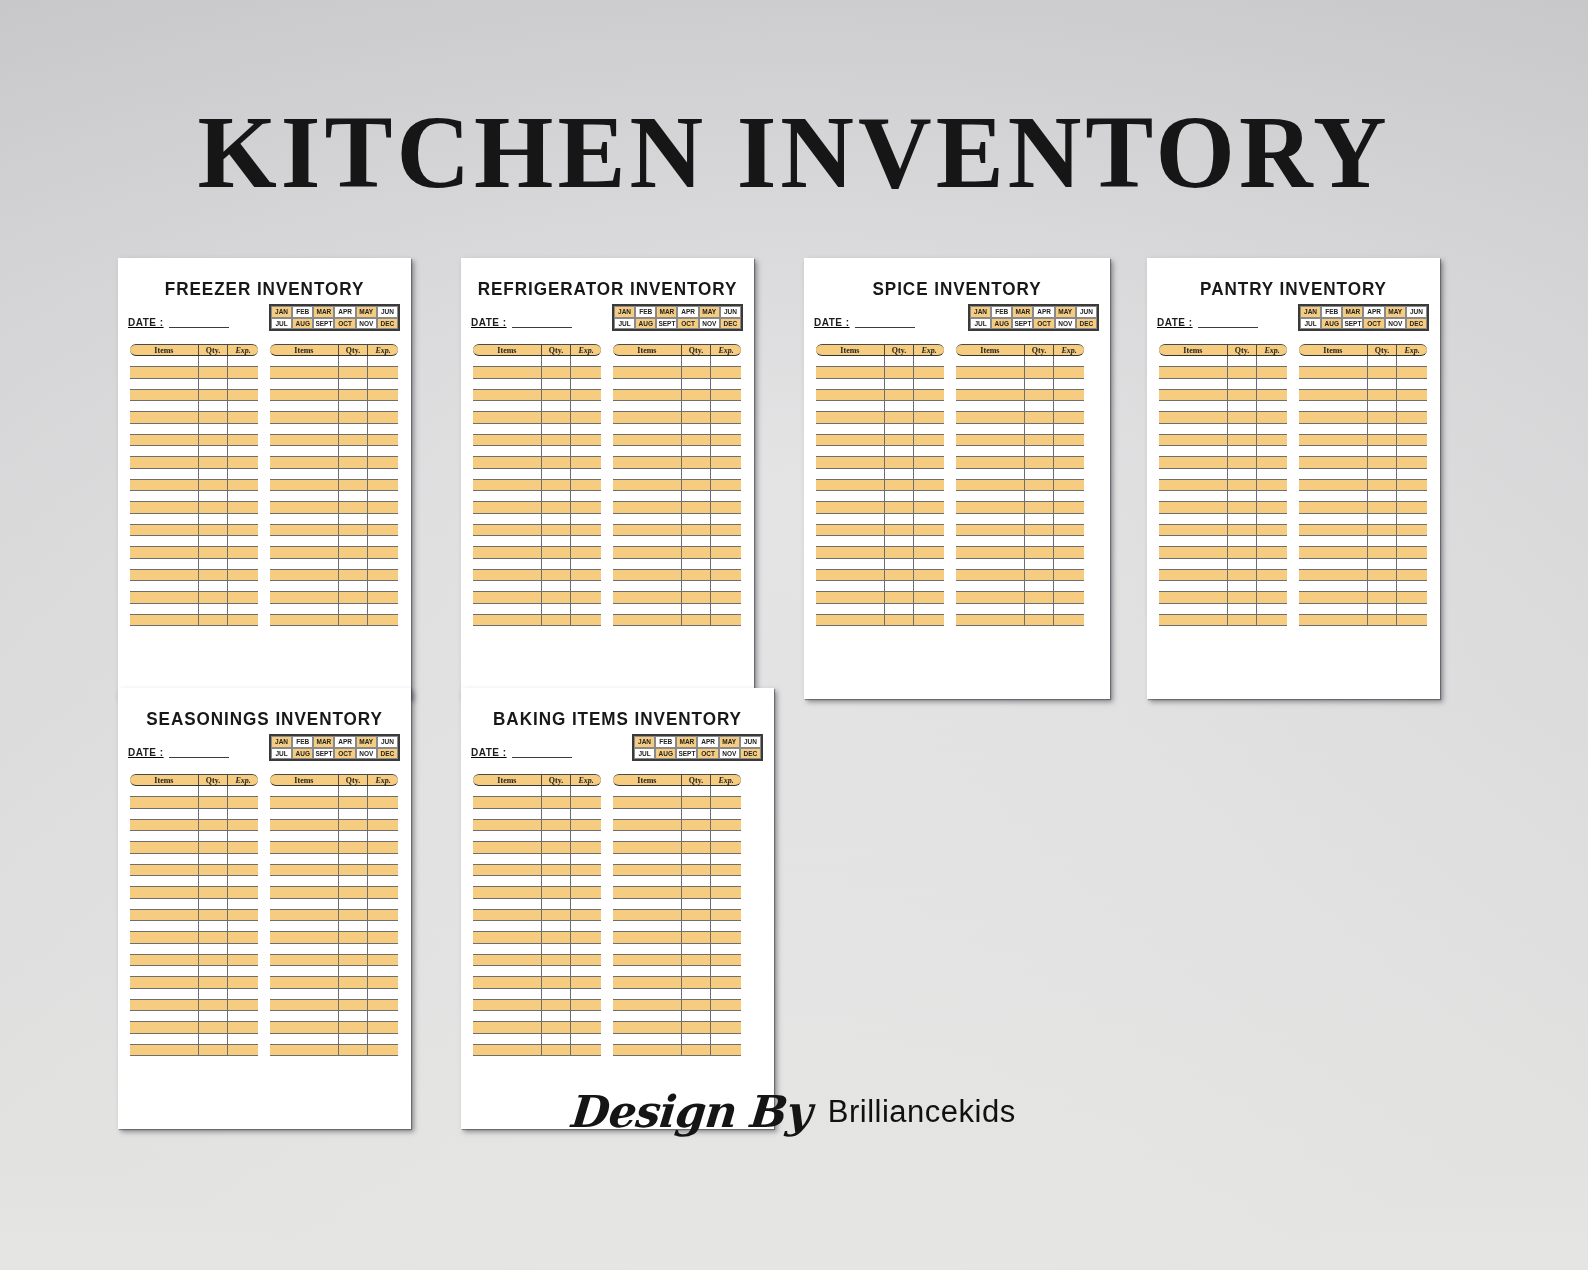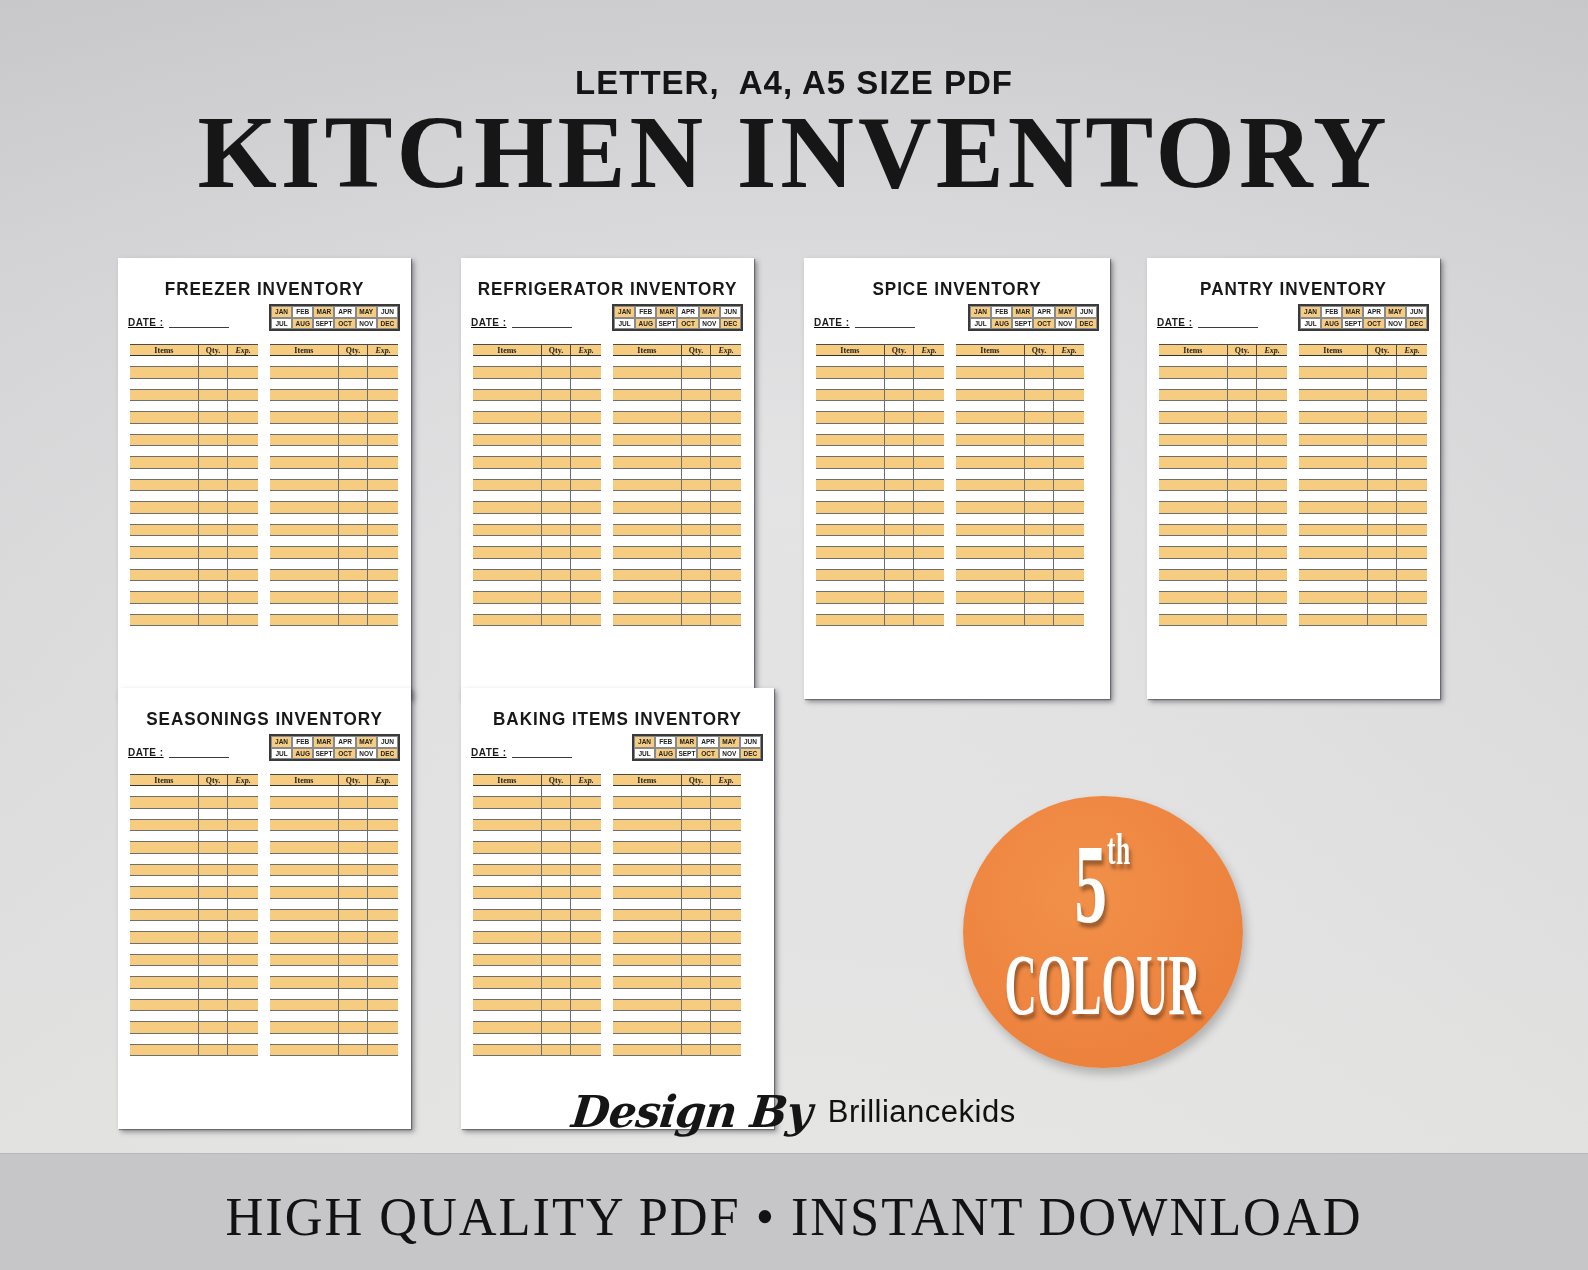--- a/index.html
+++ b/index.html
@@ -58,20 +58,21 @@
   .date-label { font:700 10px "Liberation Sans", sans-serif; letter-spacing:0.5px; color:#1d1d1d; }
   .date-line { display:inline-block; width:60px; margin-left:5px; border-bottom:1.2px solid #3c3c3c; height:9px; }
 
   .inv-table { position:absolute; top:86px; width:128px; display:flex; flex-direction:column; }
   .inv-table.t-left  { left:12px; }
   .inv-table.t-right { left:152px; }
   .thead {
     height:12px; background:var(--hl,#f5cc80); display:flex;
     border-top:1px solid #4a4a4a; border-bottom:1.6px solid #333;
     box-sizing:border-box;
+    border-radius:6px;
   }
   .th {
     display:flex; align-items:center; justify-content:center;
     font:700 8px "Liberation Serif", serif; color:#222; box-sizing:border-box;
   }
   .th.c0 { width:53%; } .th.c1 { width:23%; border-left:1px solid #4a4a4a; } .th.c2 { width:24%; border-left:1px solid #4a4a4a;font-style:italic; }
   .trow { height:11.25px; display:flex; border-bottom:1px solid #6e6e6e; box-sizing:border-box; }
   .trow.hl { background:var(--hl,#f5cc80); }
   .td { box-sizing:border-box; }
   .td.c0 { width:53%; } .td.c1 { width:23%; border-left:1px solid #6e6e6e; } .td.c2 { width:24%; border-left:1px solid #6e6e6e; }
@@ -115,21 +116,20 @@
     position:absolute; top:32px; left:0; width:100%; text-align:center;
     font:400 54px "Liberation Serif", serif; letter-spacing:2px; color:#121212;
     transform:scaleX(0.97);
   }
 </style>
 </head>
 <body>
 
 <div class="canvas">
 
-  <div class="size-line">LETTER,  A4, A5 SIZE PDF</div>
   <div class="page-title">KITCHEN INVENTORY</div>
 
   <div id="sheets-layer">
   <div class="sheet sheet-0">
     <div class="sheet-title">FREEZER INVENTORY</div>
     <div class="month-grid">
           <div class="month-cell hl">JAN</div>
           <div class="month-cell">FEB</div>
           <div class="month-cell hl">MAR</div>
           <div class="month-cell">APR</div>
@@ -1776,27 +1776,20 @@
           </div>
           <div class="trow hl">
             <div class="td c0"></div>
             <div class="td c1"></div>
             <div class="td c2"></div>
           </div>
         </div>
   </div>
 </div>
 
-  <div class="badge" style="background: radial-gradient(circle at 42% 36%, rgb(241, 144, 73) 0%, rgb(238, 133, 64) 55%, rgb(232, 125, 54) 100%);">
-    <div class="badge-line1"><span>5</span><sup>th</sup></div>
-    <div class="badge-line2">COLOUR</div>
-  </div>
 
   <div class="credit">
     <span class="credit-script">Design By</span>
     <span class="credit-name">Brilliancekids</span>
   </div>
 
-  <div class="footer-band">
-    <div class="footer-text">HIGH QUALITY PDF • INSTANT DOWNLOAD</div>
-  </div>
 
 </div>
 
 </body></html>

